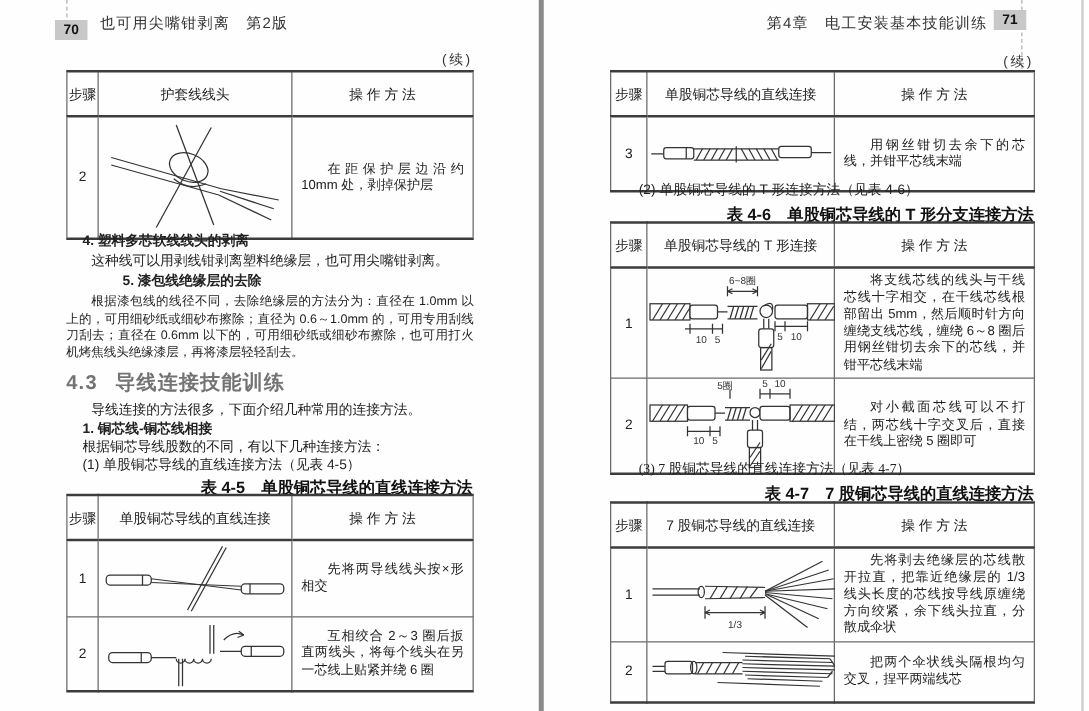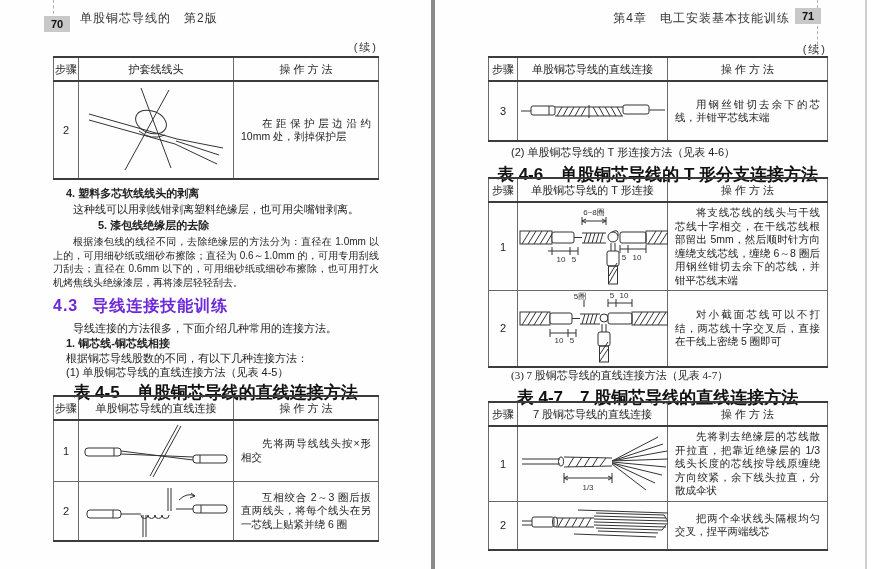--- a/index.html
+++ b/index.html
@@ -22,43 +22,43 @@
 
   table.bt { border-collapse:collapse; table-layout:fixed;
              border-top:2px solid #3c3c3c; border-bottom:2px solid #3c3c3c; }
   .bt th, .bt td { border:1px solid #6a6a6a; vertical-align:middle; }
   .bt thead th { border-bottom:2px solid #3c3c3c; font-size:11px; font-weight:normal;
                  text-align:center; color:#222; }
   .step { text-align:center; font-size:11px; color:#222; }
   .mtd  { font-size:10.5px; line-height:13.5px; padding:3px 7px; text-indent:2em;
           text-align:justify; color:#222; }
   .diag { text-align:center; }
-  .h22{height:24px} .h98{height:98px} .h61{height:61px} .h60{height:60px}
+  .h22{height:36px} .h98{height:98px} .h61{height:61px} .h60{height:60px}
   .h84{height:84px} .h76{height:76px} .h67{height:67px} .h49{height:49px}
 
   .txt   { font-size:11px; line-height:13px; color:#222; white-space:nowrap; }
   .para  { font-size:10px; line-height:13.5px; color:#222; text-align:justify; text-indent:2em; }
   .bold  { font-weight:bold; }
-  .h43   { font-size:16px; font-weight:bold; color:#6d28d9; letter-spacing:1px; white-space:nowrap; }
+  .h43   { font-size:16px; font-weight:bold; color:#737373; letter-spacing:1px; white-space:nowrap; }
   .h43 .num { margin-right:14px; }
-  .caption { font-size:17px; font-weight:bold; text-align:center; color:#111; }
+  .caption { font-size:13px; font-weight:bold; text-align:right; color:#111; }
 
   svg { display:block; margin:0 auto; }
   svg .ln { stroke:#333; fill:none; stroke-width:1; }
   svg .fillw { fill:#fff; stroke:#333; stroke-width:1; }
   svg .lbl { font-size:8px; fill:#333; stroke:none; font-family:"Liberation Sans","DejaVu Sans",sans-serif; }
 </style>
 </head>
 <body>
 
 <div class="pg pg-left">
 
   <div class="abs dash" style="left:53px; top:0; height:30px;"></div>
   <div class="abs pagenum" style="left:44px; top:16px;">70</div>
-  <div class="abs bktitle" style="left:80px; top:10px;">单股铜芯导线的　第2版</div>
+  <div class="abs bktitle" style="left:80px; top:10px;">也可用尖嘴钳剥离　第2版</div>
 
   <div class="abs cont" style="left:53px; top:40px; width:325px;">(续)</div>
 
   <table class="bt abs" style="left:53px; top:56px; width:325px;">
     <colgroup>
         <col style="width:25px">
         <col style="width:155px">
         <col style="width:145px">
       </colgroup>
     <thead>

